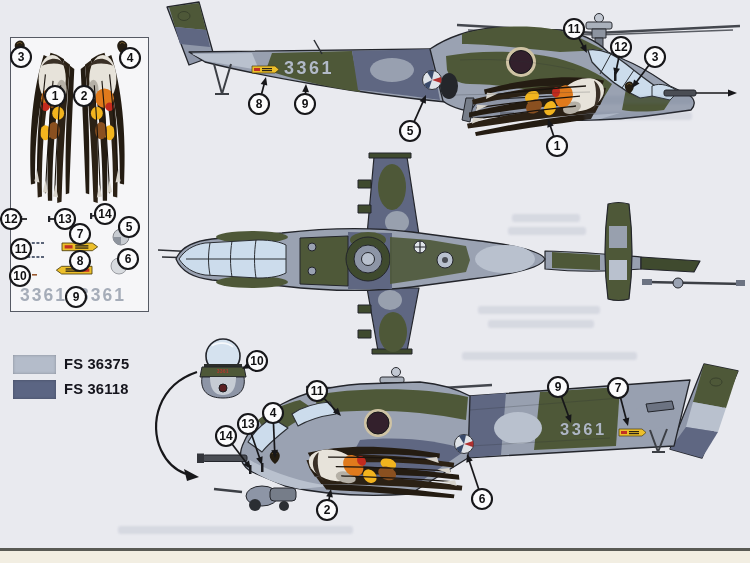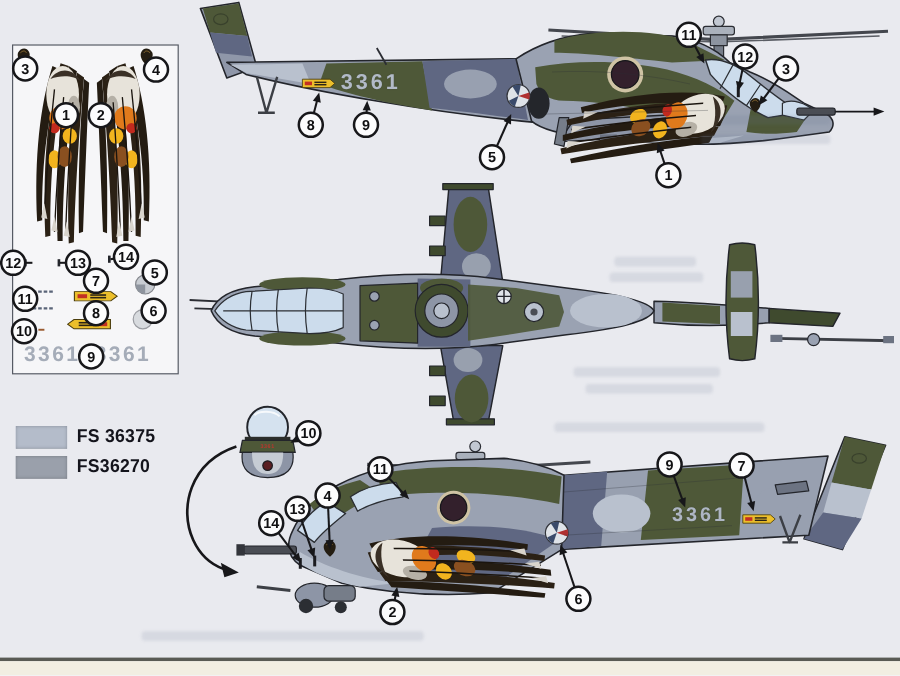--- a/index.html
+++ b/index.html
@@ -311,22 +311,22 @@
     <span>3361</span>
     <span>3361</span>
   </div>
 
   <div class="abs" style="left:13px; top:354px; display:flex; flex-direction:column; gap:5px;justify-content:center;">
     <div class="legend-row">
       <div class="legend-chip" style="background-color: rgb(180, 188, 202);"></div>
       <div class="legend-label">FS 36375</div>
     </div>
     <div class="legend-row">
-      <div class="legend-chip" style="background-color: rgb(154, 160, 171);"></div>
-      <div class="legend-label">FS36270</div>
+      <div class="legend-chip" style="background-color: rgb(91, 101, 131);"></div>
+      <div class="legend-label">FS 36118</div>
     </div>
   </div>
 
   <div class="abs ghost" style="left:600px; top:96px;  width:92px;"></div>
   <div class="abs ghost" style="left:584px; top:112px; width:108px;"></div>
   <div class="abs ghost" style="left:512px; top:214px; width:68px;"></div>
   <div class="abs ghost" style="left:508px; top:227px; width:78px;"></div>
   <div class="abs ghost" style="left:478px; top:306px; width:122px;"></div>
   <div class="abs ghost" style="left:488px; top:320px; width:106px;"></div>
   <div class="abs ghost" style="left:462px; top:352px; width:175px;"></div>

